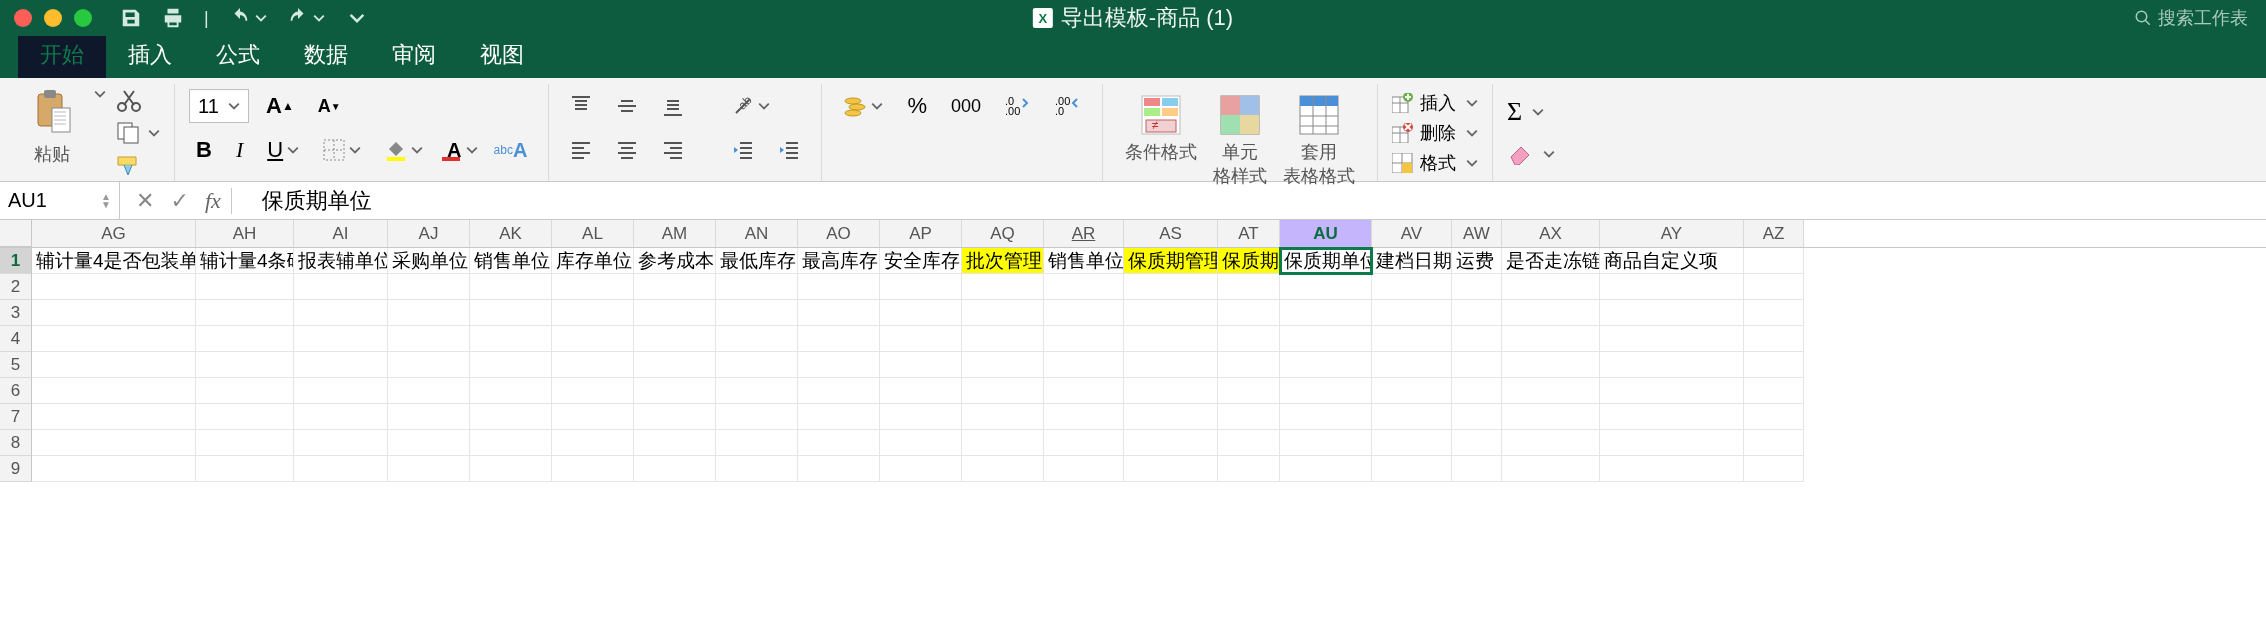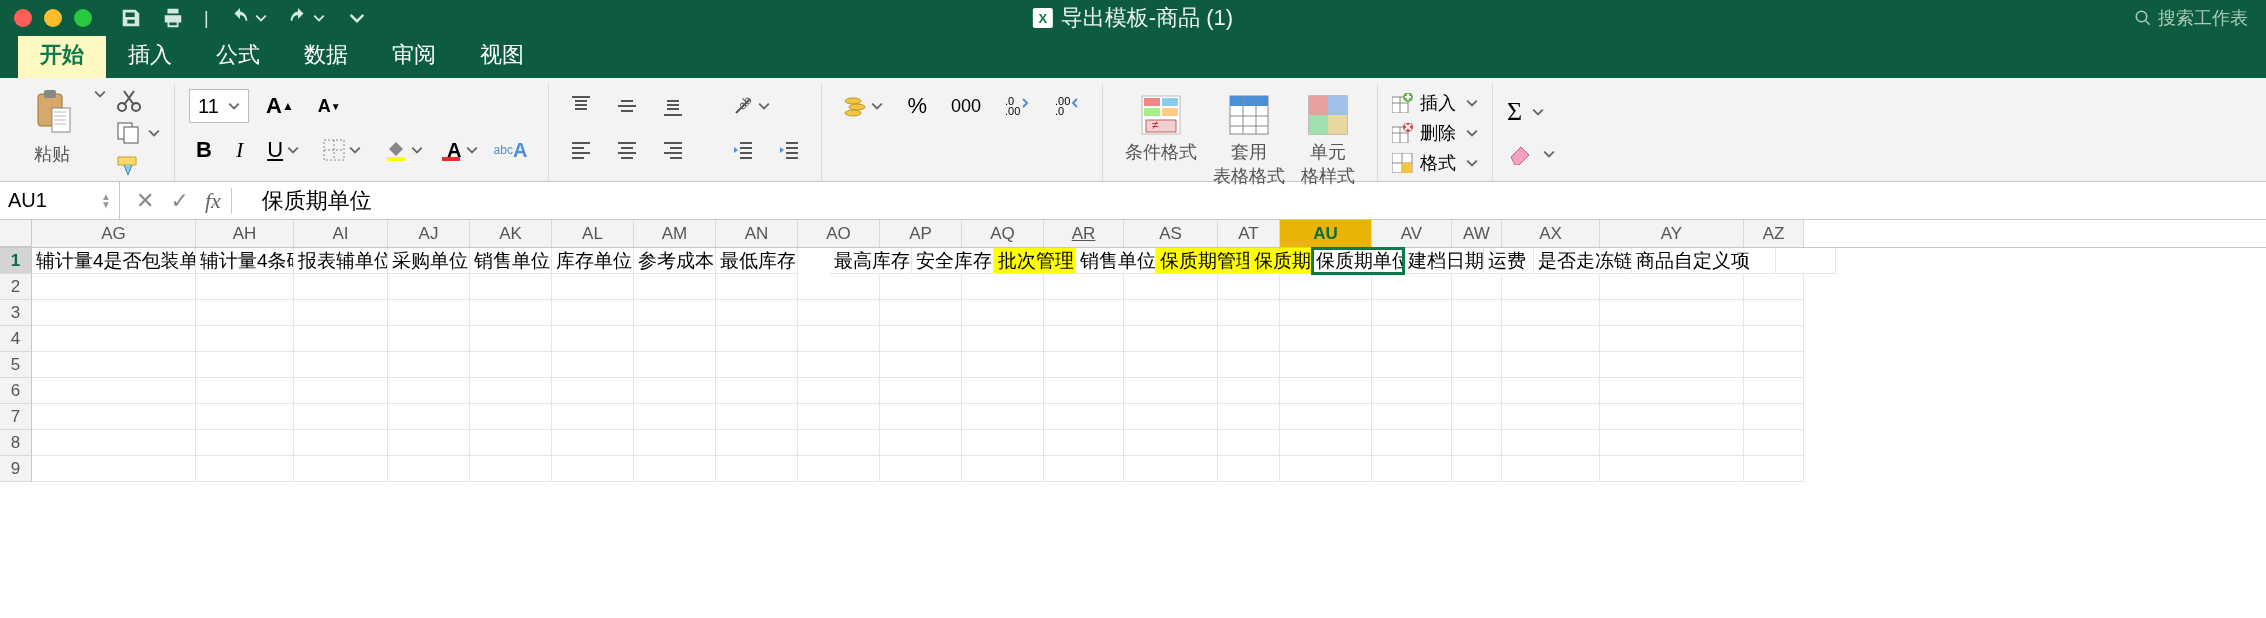--- a/index.html
+++ b/index.html
@@ -13,21 +13,21 @@
   .qat { display: flex; gap: 20px; margin-left: 28px; align-items: center; }
   .qat .ico { width: 22px; height: 22px; fill: #d4e9df; }
   .qat .sep { color:#d4e9df; }
   .doc-title { position: absolute; left: 50%; transform: translateX(-50%); display: flex; align-items: center; gap: 8px; font-size: 22px; color: #eef7f2; }
   .doc-title .xl { width: 20px; height: 20px; background: #fff; display:flex; align-items:center; justify-content:center; color:#0d7a4b; font-size:13px; font-weight:bold; border-radius:2px;}
   .searchbox { margin-left: auto; margin-right: 18px; display:flex; align-items:center; gap:6px; color:#a8c9bb; font-size:18px; }
 
   
   .tabs-row { height: 42px; background: #0d5c3f; display: flex; padding-left: 18px; align-items: flex-end; }
   .tab { padding: 8px 22px; color: #fff; font-size: 22px; cursor: pointer; }
-  .tab.active { background: #fef9c3; color: #0d7a4b; border-radius: 4px 4px 0 0; font-weight: 700; }
+  .tab.active { background: #0f172a; color: #0d7a4b; border-radius: 4px 4px 0 0; font-weight: 400; }
 
   
   .ribbon { height: 104px; background: #f3f3f3; border-bottom: 1px solid #c8c8c8; display: flex; padding: 6px 10px 0 10px; }
   .group { border-right: 1px solid #d9d9d9; padding: 0 14px; display: flex; flex-direction: column; }
   .group:last-child { border-right: none; }
   .group-row { display: flex; align-items: center; gap: 10px; }
   .group-row.top { height: 44px; }
   .group-row.bot { height: 44px; }
   .btn { display: flex; align-items: center; justify-content: center; border: 1px solid transparent; padding: 4px 6px; border-radius: 3px; cursor: pointer; }
   .dd { width: 12px; height: 12px; margin-left: 4px; }
@@ -41,21 +41,21 @@
   .namebox { width: 120px; border-right: 1px solid #c8c8c8; display:flex; align-items:center; justify-content:space-between; padding:0 8px; font-size:20px; height:100%; }
   .fx-btns { display:flex; gap:16px; padding:0 16px; color:#888; font-size:20px; align-items:center; }
   .fx { font-style: italic; font-family: Georgia,serif; font-size:22px; color:#666; padding-right:10px; border-right:1px solid #c8c8c8; }
   .fval { padding-left: 14px; font-size: 22px; }
 
   
   .grid-wrap { position: relative; }
   .col-headers { display:flex; height:28px; border-bottom:1px solid #c8c8c8; }
   .corner { width:32px; background:#f3f3f3; border-right:1px solid #c8c8c8; border-bottom:1px solid #c8c8c8; }
   .ch { background:#f3f3f3; border-right:1px solid #d9d9d9; display:flex; align-items:center; justify-content:center; font-size:17px; color:#555; }
-  .ch.sel-col { background:#eab308; font-weight:600; color:#0a6b3f;text-align:right; }
+  .ch.sel-col { background:#c4b5fd; font-weight:600; color:#0a6b3f;text-align:right; }
   .rows { }
   .row { display:flex; height:26px; }
   .rh { width:32px; background:#f3f3f3; border-right:1px solid #c8c8c8; border-bottom:1px solid #d9d9d9; display:flex; align-items:center; justify-content:center; font-size:17px; color:#555; }
   .rh.sel-row { background:#d4d4d4; font-weight:600; color:#0a6b3f; }
   .cell { border-right:1px solid #e5e5e5; border-bottom:1px solid #e5e5e5; display:flex; align-items:center; padding:0 4px; font-size:19px; white-space:nowrap; overflow:hidden; }
   .cell.hl { background:#ffff00; }
   .cell.selected { outline:3px solid #0d7a4b; outline-offset:-2px; z-index:5; position:relative; background:#fff; }
 
   svg { display:block; }
 </style>
@@ -326,36 +326,36 @@
           <rect x="4" y="14" width="16" height="8" fill="#ae8"></rect>
           <rect x="22" y="14" width="16" height="8" fill="#fc8"></rect>
           <rect x="6" y="26" width="30" height="12" fill="#f0d0d0" stroke="#c06060"></rect>
           <text x="12" y="35" font-size="12" fill="#c03030">≠</text>
         </svg>
       <span class="lbl-under">条件格式</span>
     </div>
     <div class="big">
       <svg width="42" height="42" viewBox="0 0 42 42">
           <rect x="2" y="2" width="38" height="38" fill="#fff" stroke="#888"></rect>
-          <rect x="2" y="2" width="38" height="10" fill="#4a90d9"></rect>
-          <path d="M2 22h38M2 32h38M15 2v38M28 2v38" stroke="#888"></path>
-        </svg>
-      <span class="lbl-under" style="white-space:pre">套用
-表格格式</span>
-    </div>
-    <div class="big">
-      <svg width="42" height="42" viewBox="0 0 42 42">
-          <rect x="2" y="2" width="38" height="38" fill="#fff" stroke="#888"></rect>
           <rect x="2" y="2" width="19" height="19" fill="#e8a0a0"></rect>
           <rect x="21" y="2" width="19" height="19" fill="#a0c0e8"></rect>
           <rect x="2" y="21" width="19" height="19" fill="#a0e0b0"></rect>
           <rect x="21" y="21" width="19" height="19" fill="#e8d8a0"></rect>
         </svg>
       <span class="lbl-under" style="white-space:pre">单元
 格样式</span>
+    </div>
+    <div class="big">
+      <svg width="42" height="42" viewBox="0 0 42 42">
+          <rect x="2" y="2" width="38" height="38" fill="#fff" stroke="#888"></rect>
+          <rect x="2" y="2" width="38" height="10" fill="#4a90d9"></rect>
+          <path d="M2 22h38M2 32h38M15 2v38M28 2v38" stroke="#888"></path>
+        </svg>
+      <span class="lbl-under" style="white-space:pre">套用
+表格格式</span>
     </div>
   </div>
 
   <div class="group" style="justify-content:center">
     <div class="cell-item">
       <svg width="22" height="20" viewBox="0 0 22 20">
           <rect x="0" y="4" width="16" height="16" fill="#fff" stroke="#888"></rect>
           <path d="M0 10h16M8 4v16" stroke="#888"></path>
           <circle cx="16" cy="4" r="5" fill="#6ab04c"></circle>
           <path d="M16 1v6M13 4h6" stroke="#fff" stroke-width="2"></path>
@@ -452,21 +452,21 @@
       <div class="row">
         <div class="rh sel-row">1</div>
         <div class="cell" style="width: 164px;">辅计量4是否包装单位</div>
         <div class="cell" style="width: 98px;">辅计量4条码</div>
         <div class="cell" style="width: 94px;">报表辅单位</div>
         <div class="cell" style="width: 82px;">采购单位</div>
         <div class="cell" style="width: 82px;">销售单位</div>
         <div class="cell" style="width: 82px;">库存单位</div>
         <div class="cell" style="width: 82px;">参考成本</div>
         <div class="cell" style="width: 82px;">最低库存</div>
-        <div class="cell" style="width: 82px; margin-left: 32px;">最高库存</div>
+        <div class="cell" style="width: 82px;">最高库存</div>
         <div class="cell" style="width: 82px;">安全库存</div>
         <div class="cell hl" style="width: 82px;">批次管理</div>
         <div class="cell" style="width: 80px;">销售单位</div>
         <div class="cell hl" style="width: 94px;">保质期管理</div>
         <div class="cell hl" style="width: 62px;">保质期</div>
         <div class="cell hl selected" style="width: 92px;">保质期单位</div>
         <div class="cell" style="width: 80px;">建档日期</div>
         <div class="cell" style="width: 50px;">运费</div>
         <div class="cell" style="width: 98px;">是否走冻链</div>
         <div class="cell" style="width: 144px;">商品自定义项</div>

